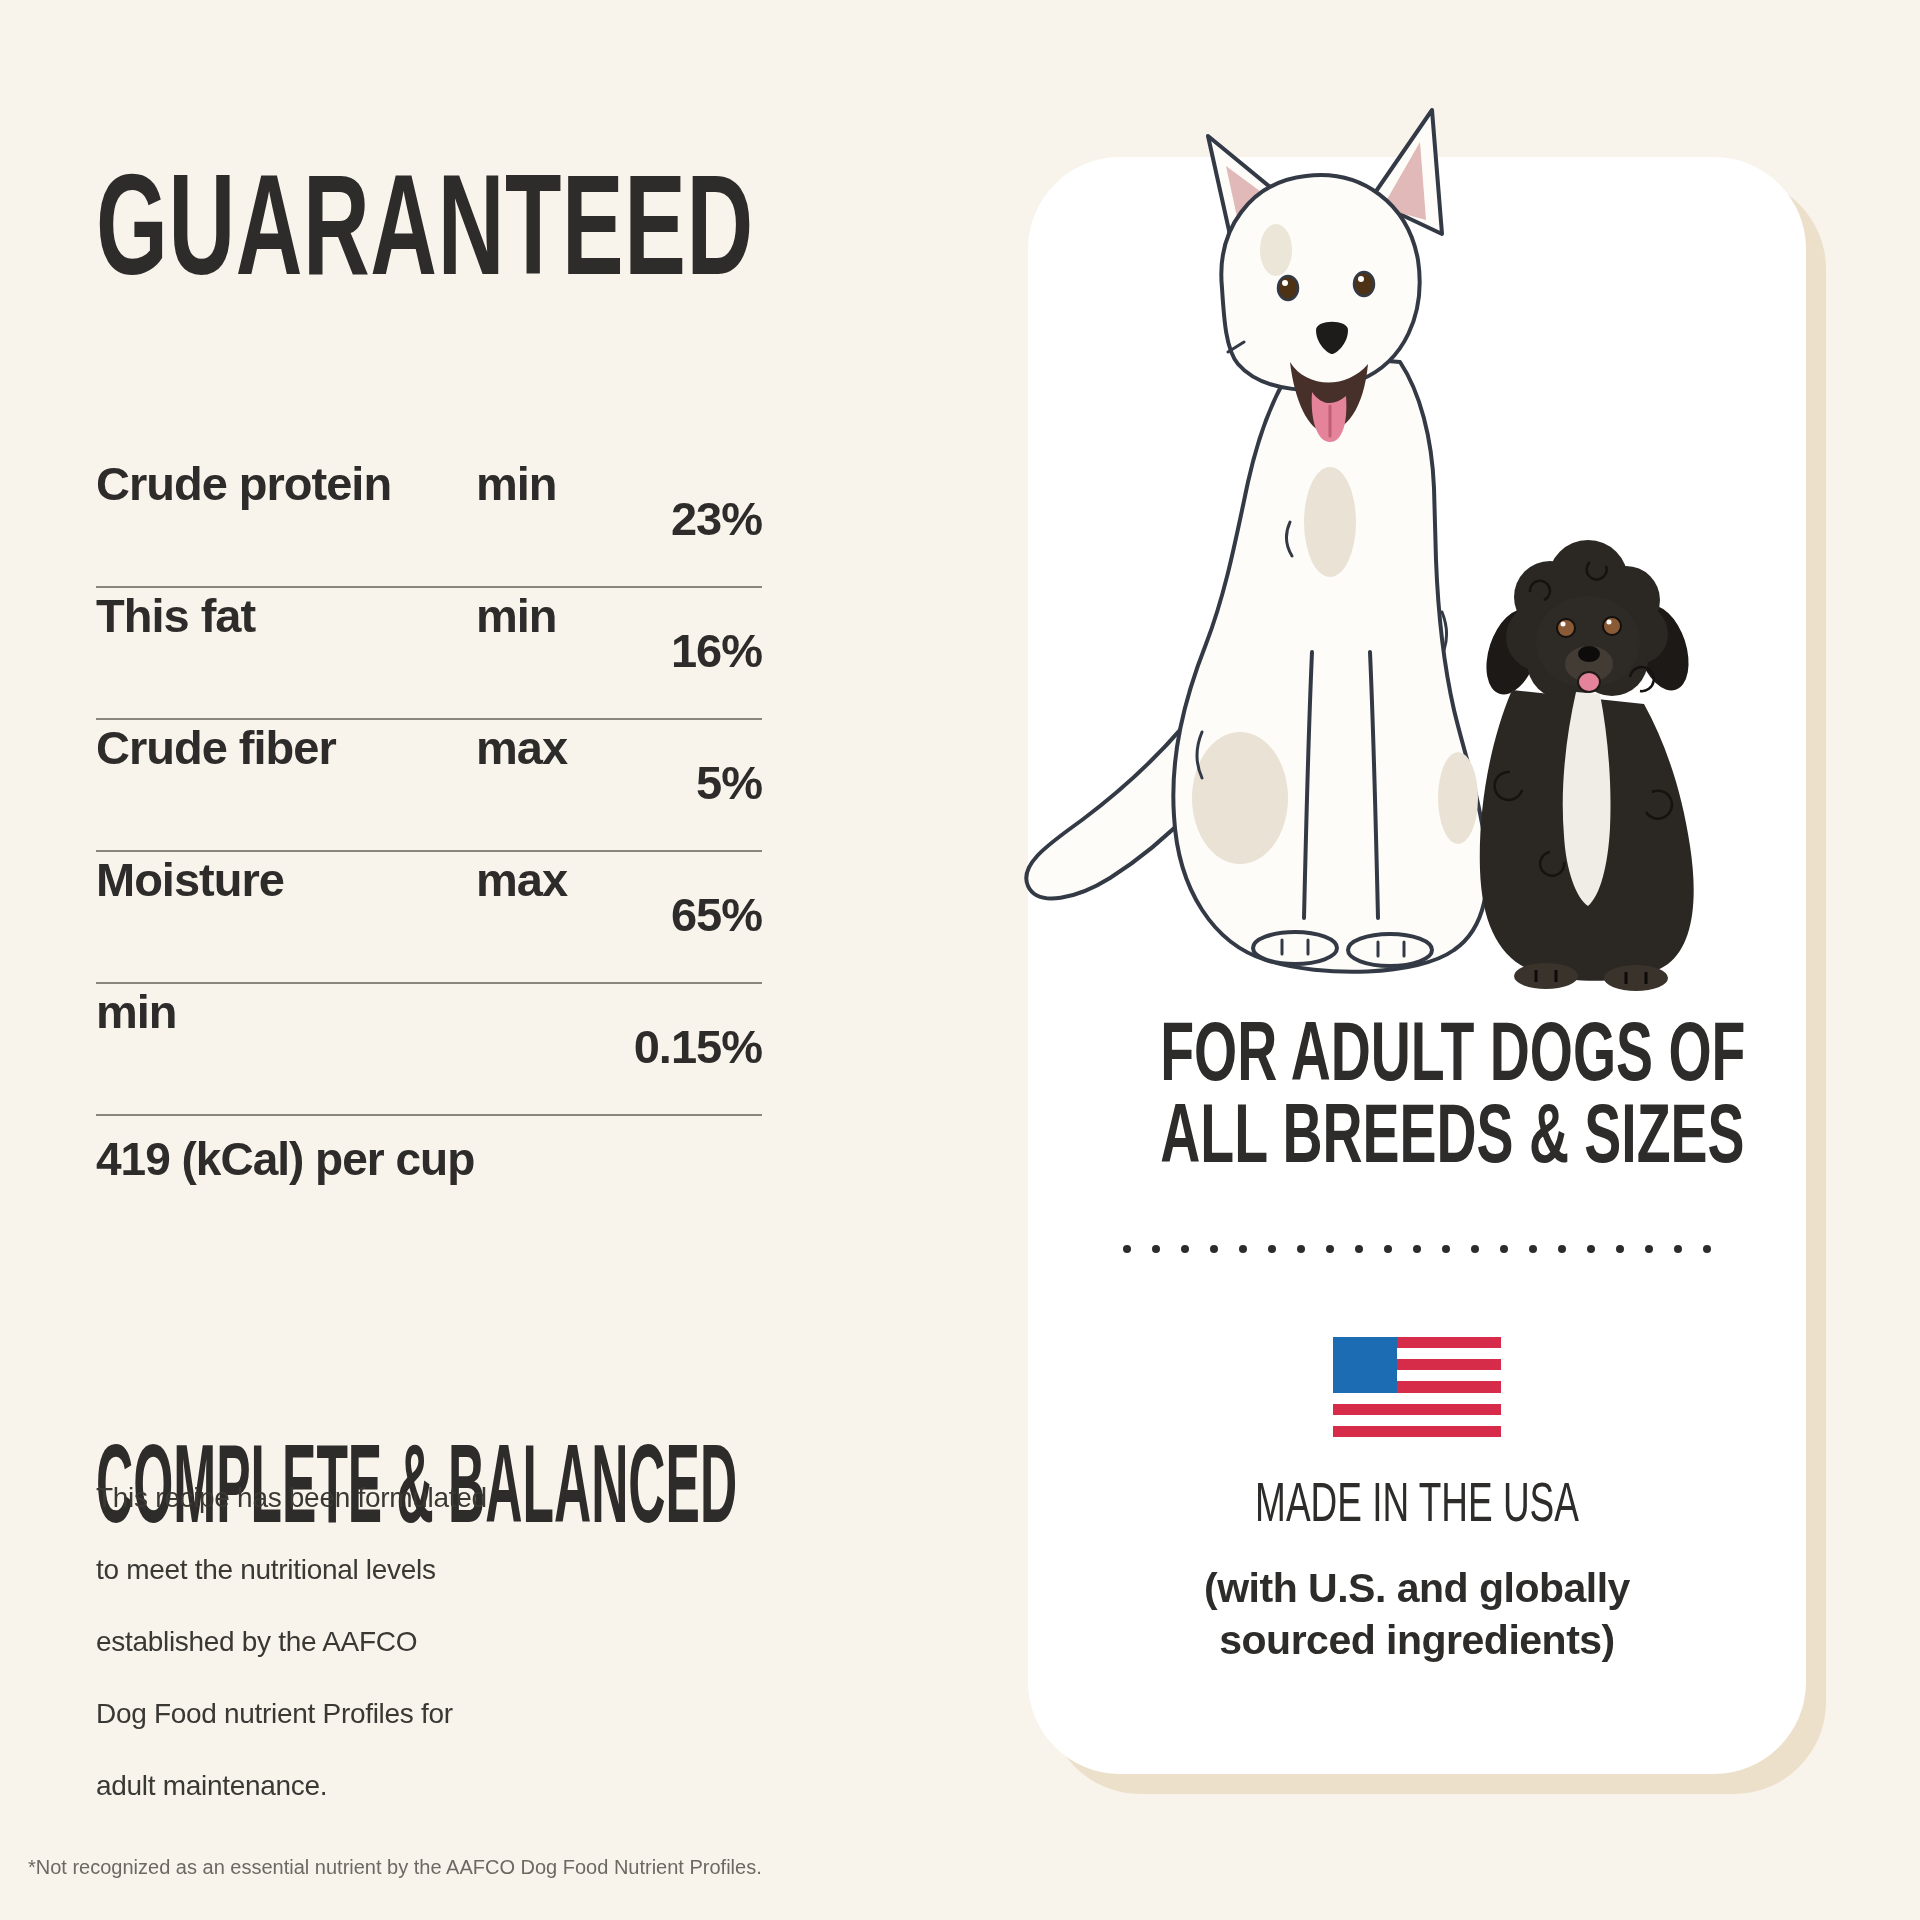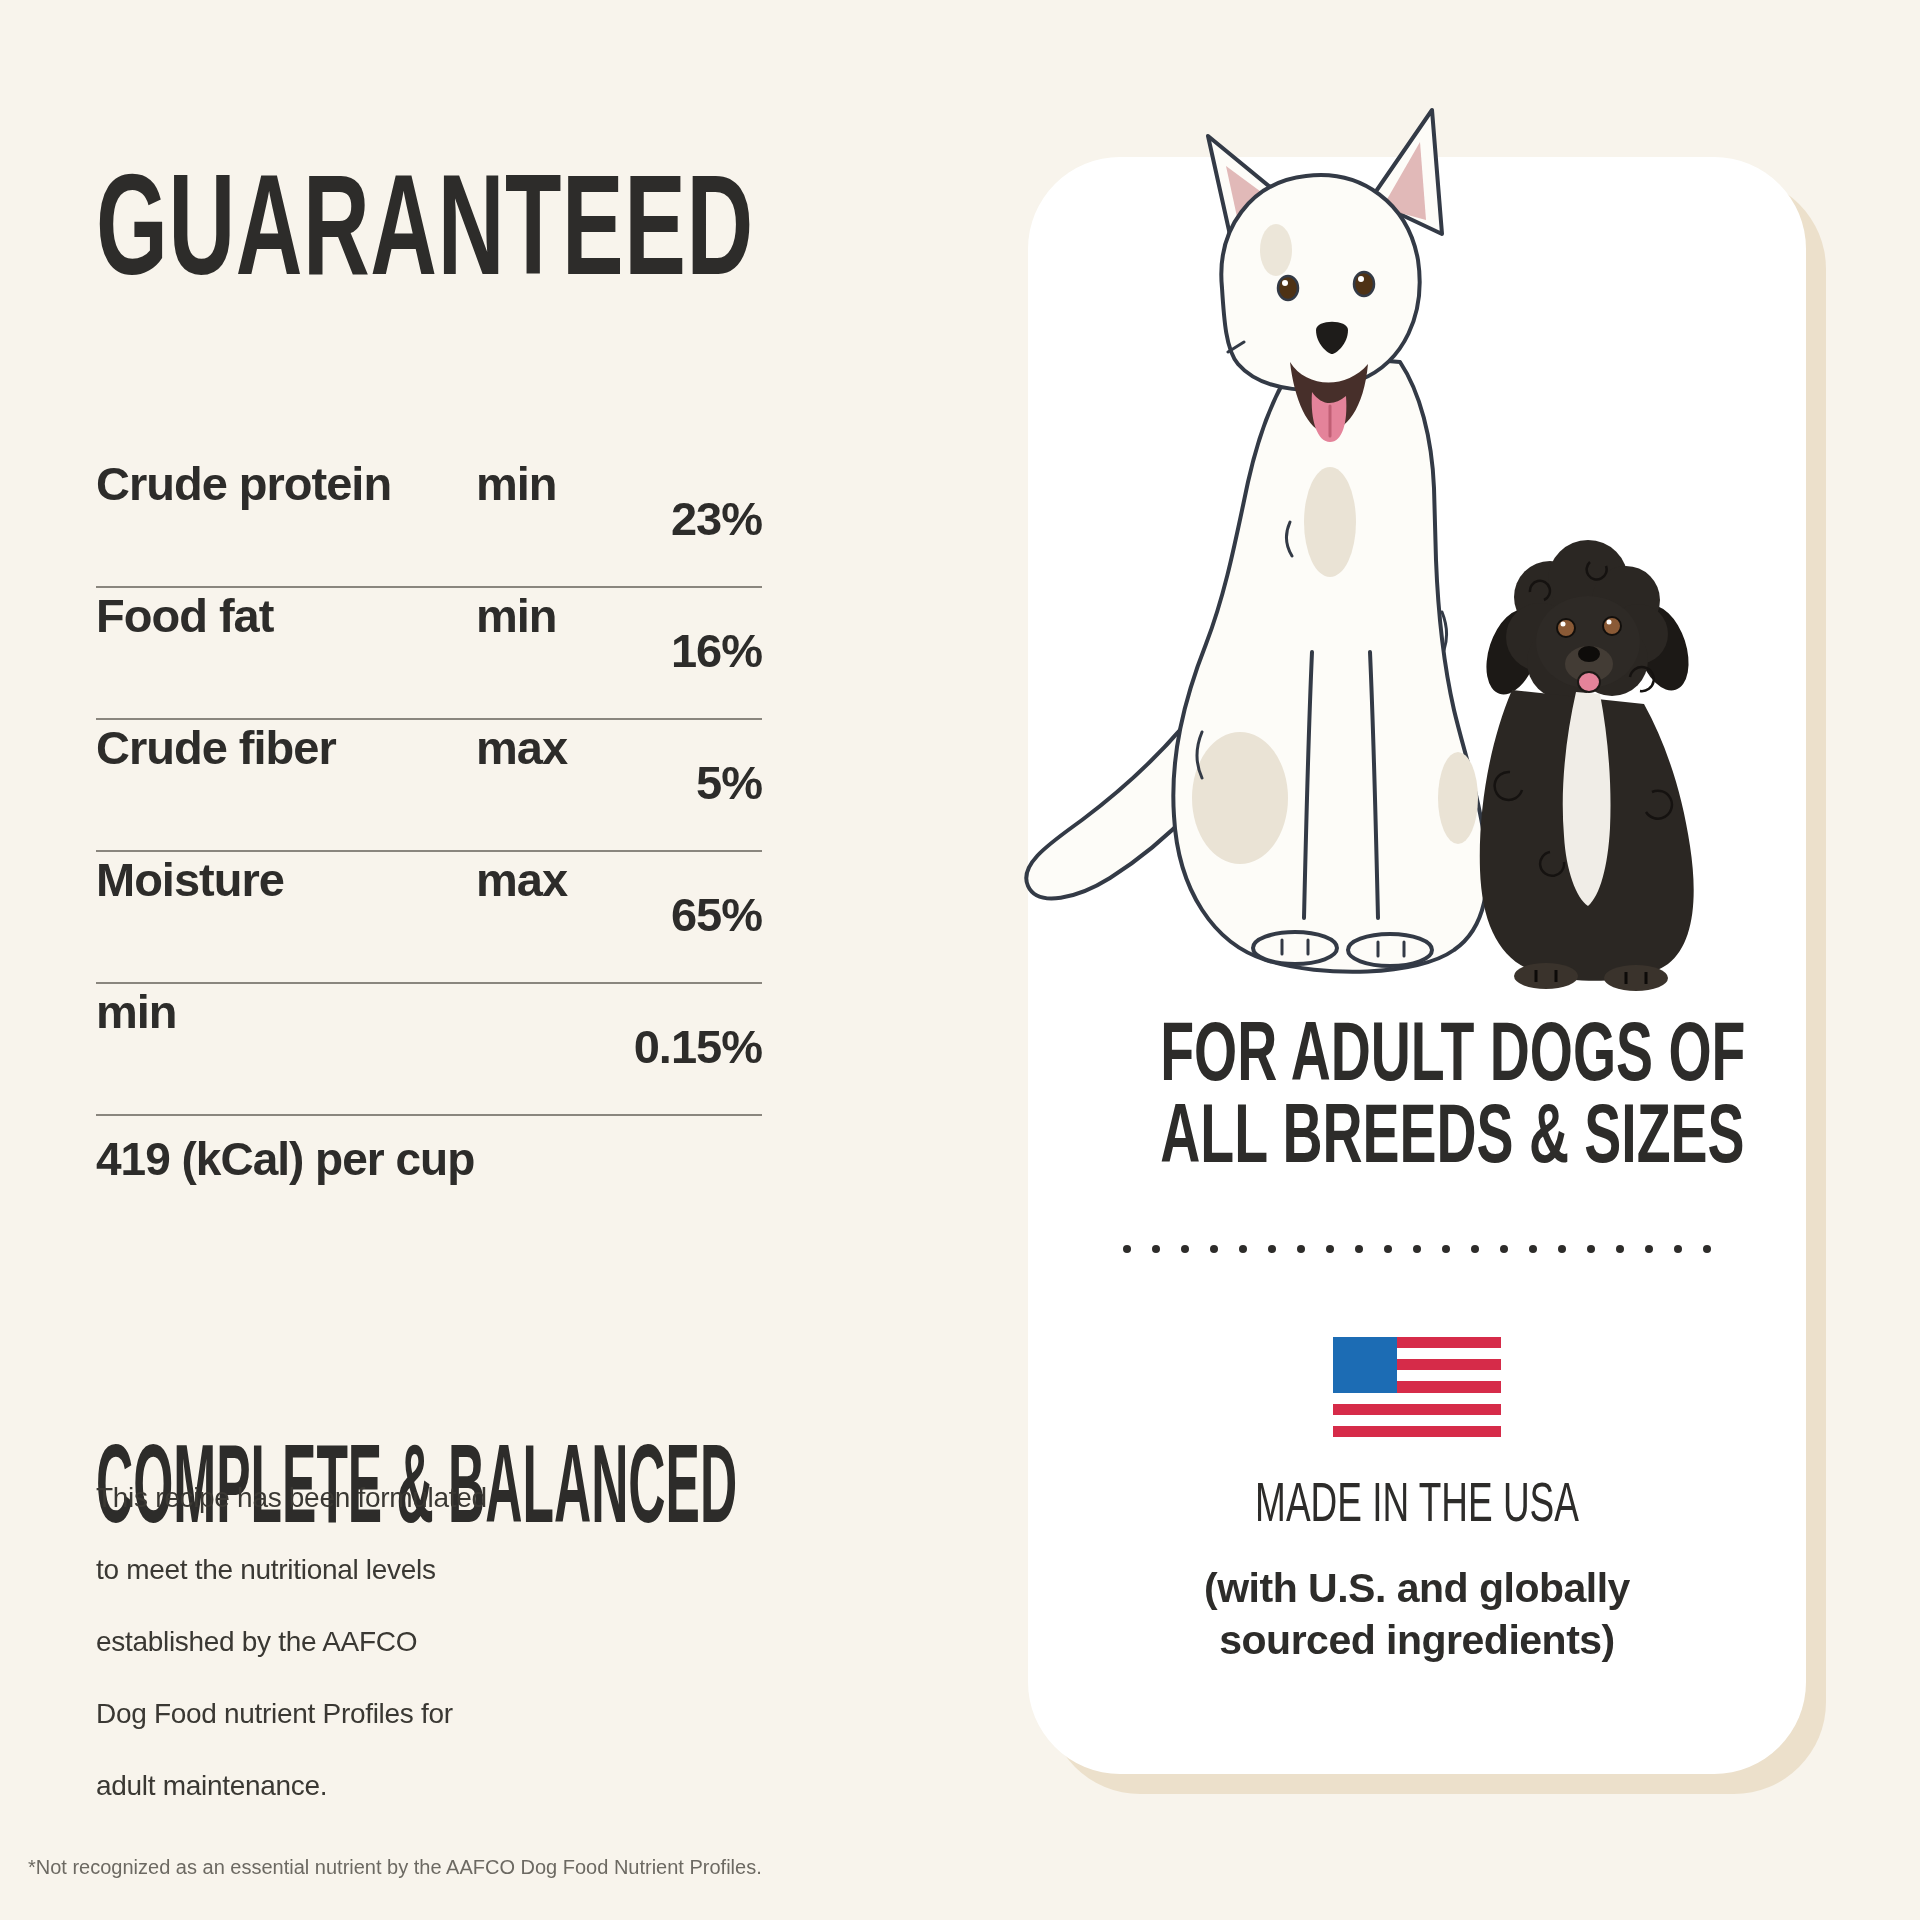--- a/index.html
+++ b/index.html
@@ -72,21 +72,21 @@
     <div><span class="cond">GUARANTEED</span></div>
   </h1>
 
   <div class="ga-table">
     <div class="ga-row">
       <span class="ga-label">Crude protein</span>
       <span class="ga-qual">min</span>
       <span class="ga-val">23%</span>
     </div>
     <div class="ga-row">
-      <span class="ga-label">Food fat</span>
+      <span class="ga-label">This fat</span>
       <span class="ga-qual">min</span>
       <span class="ga-val">16%</span>
     </div>
     <div class="ga-row">
       <span class="ga-label">Crude fiber</span>
       <span class="ga-qual">max</span>
       <span class="ga-val">5%</span>
     </div>
     <div class="ga-row">
       <span class="ga-label">Moisture</span>

